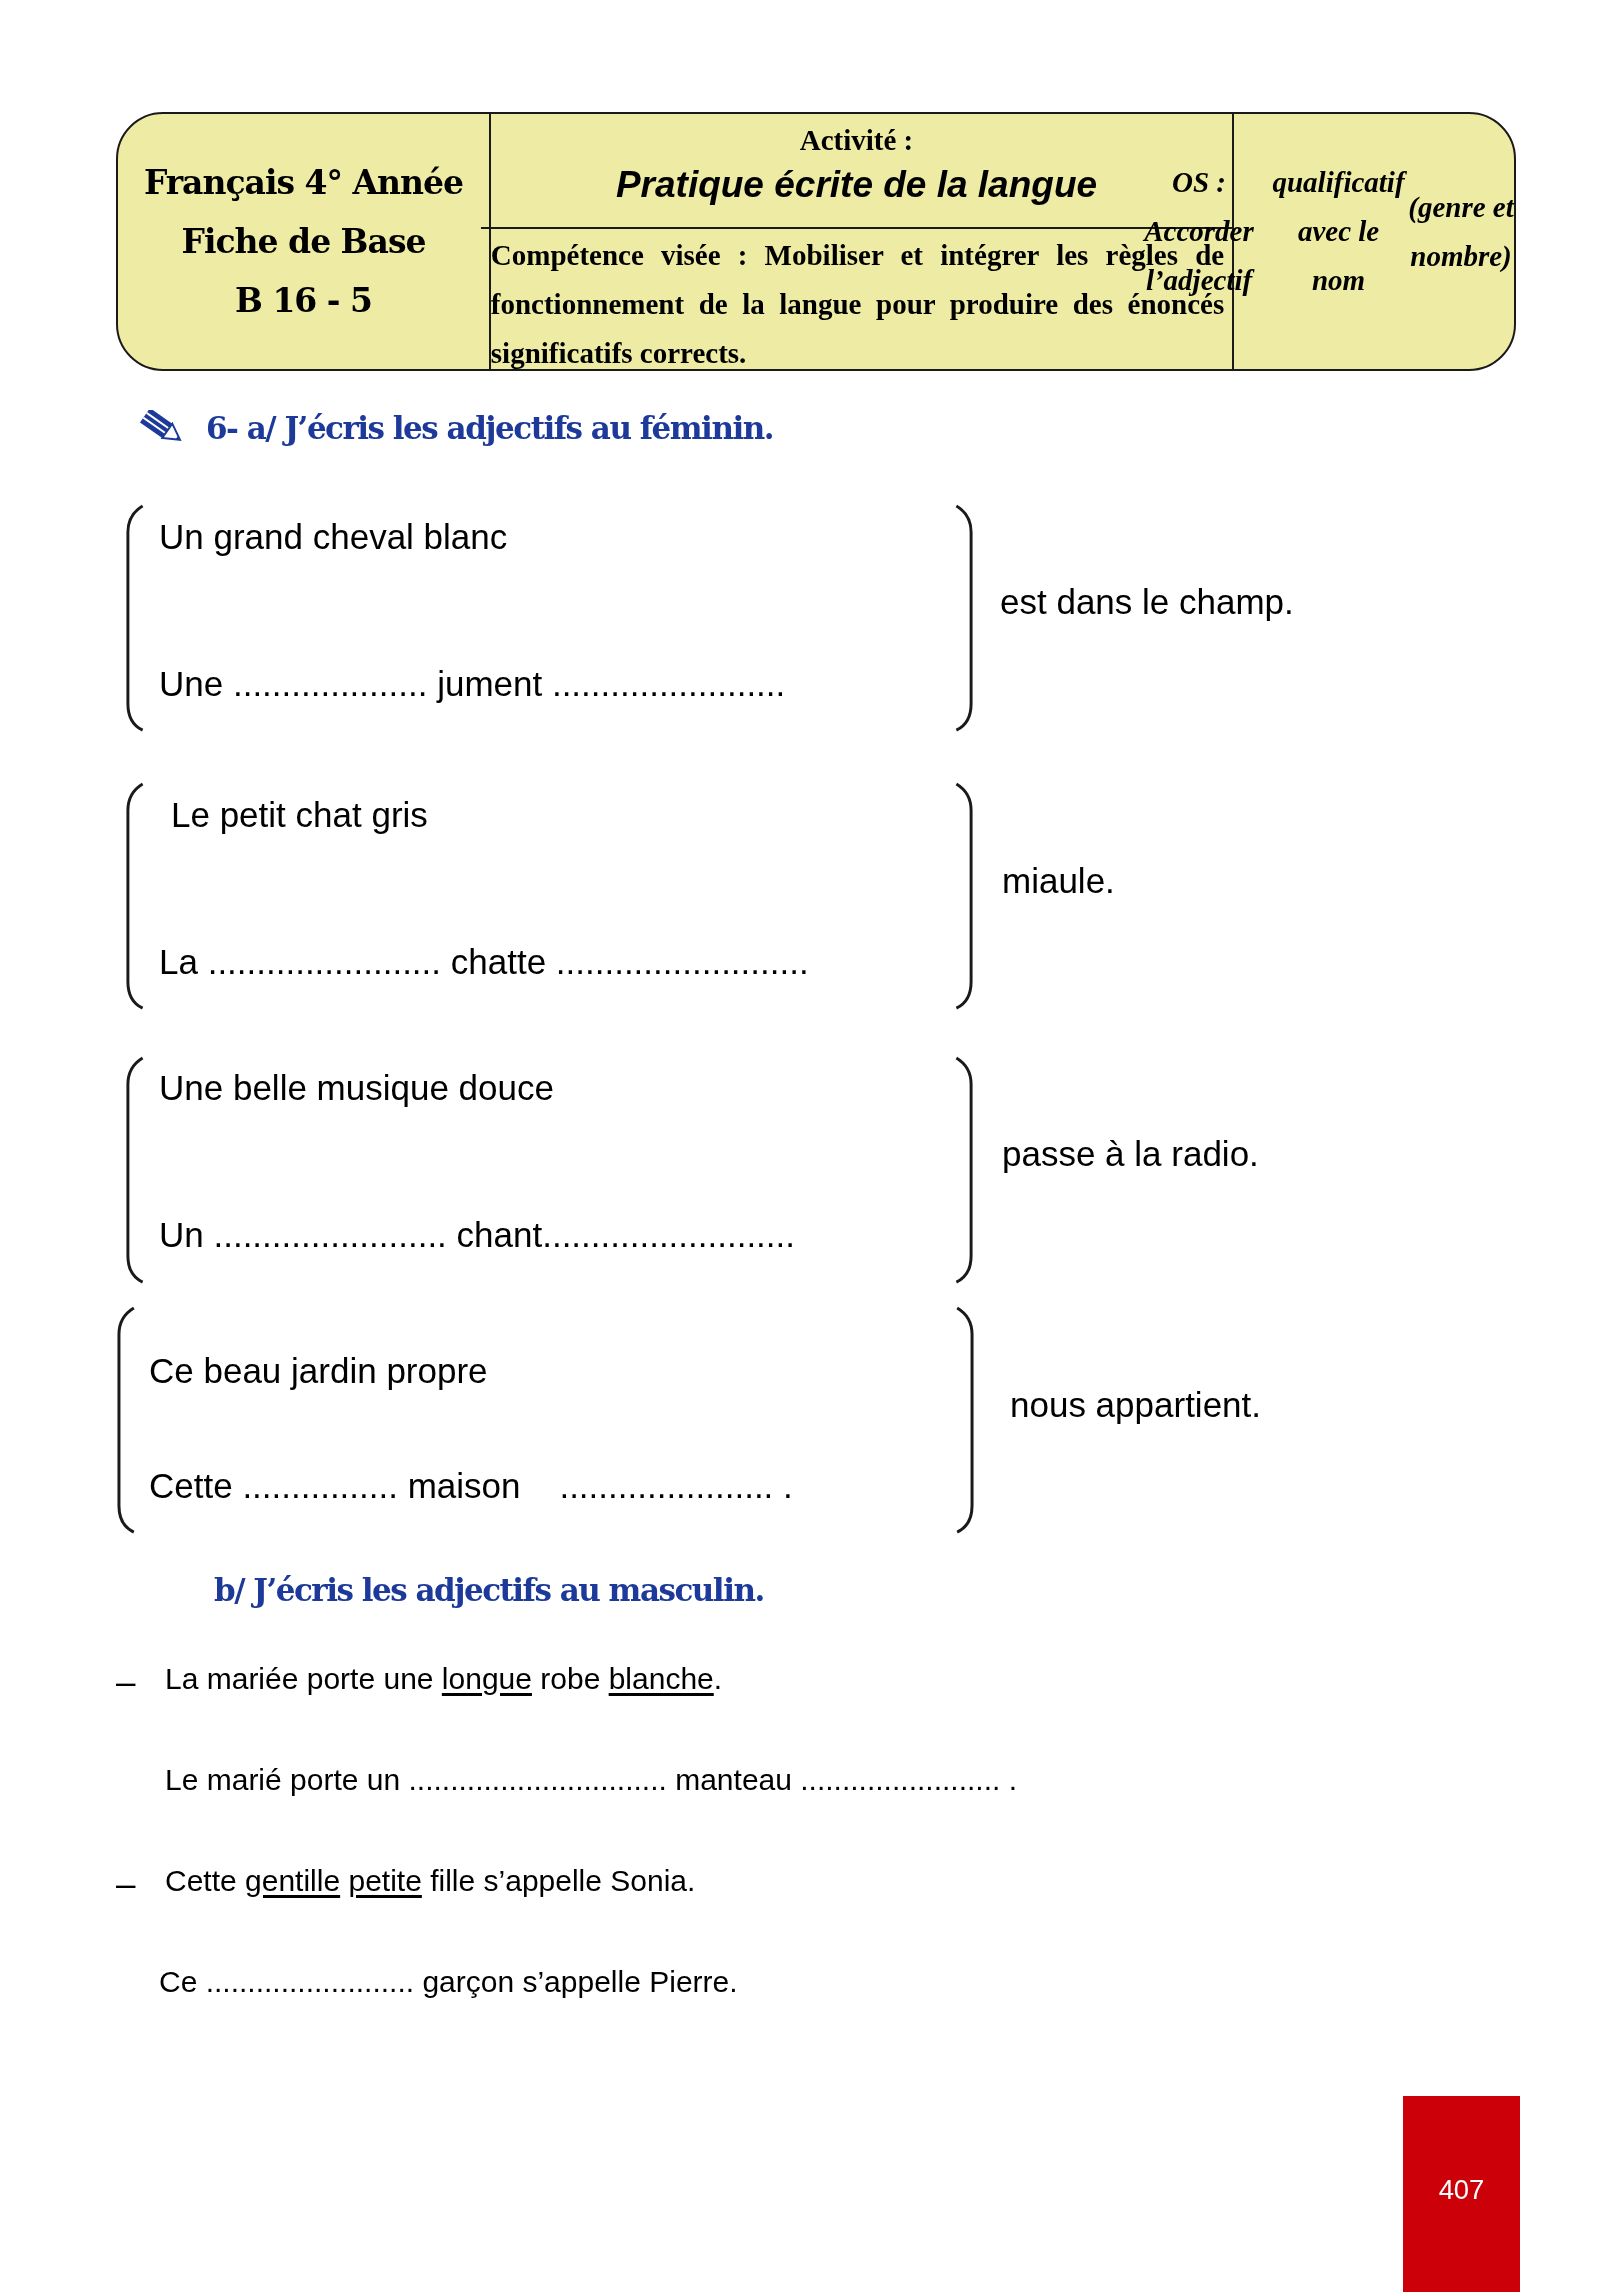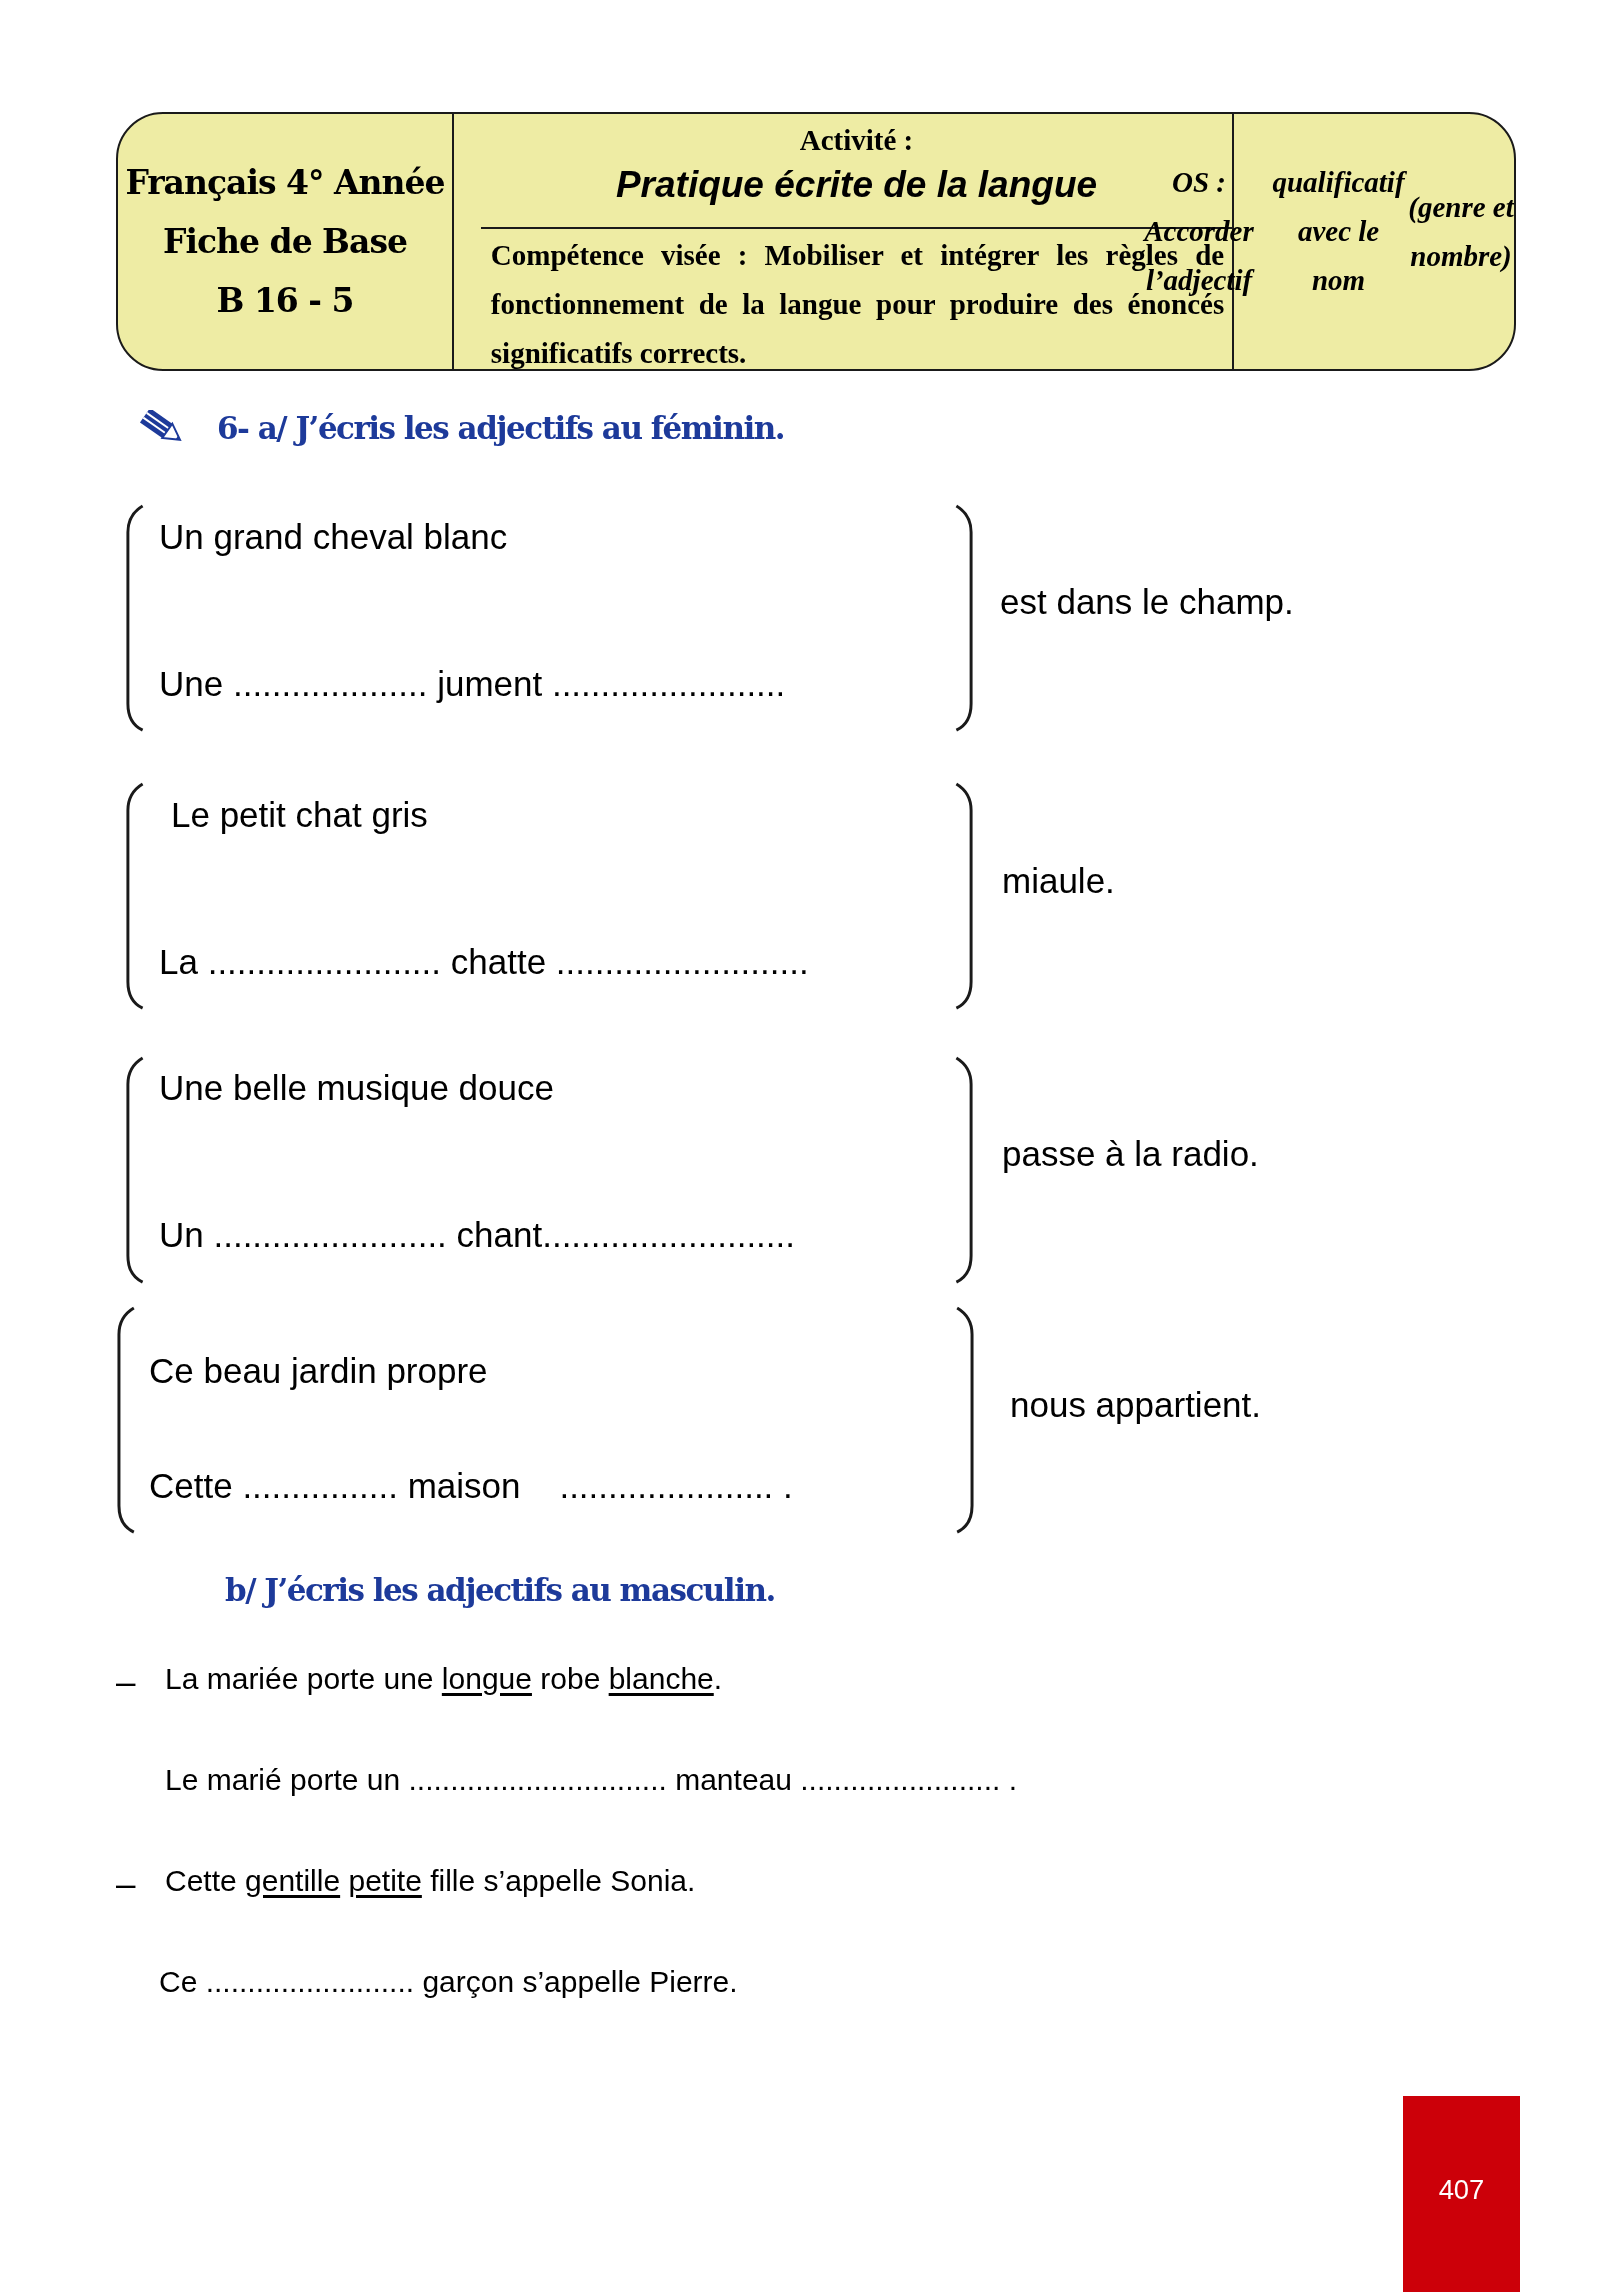--- a/index.html
+++ b/index.html
@@ -1,28 +1,28 @@
 <!DOCTYPE html>
 <html><head>
 <meta charset="utf-8">
 <style>
   html, body { margin:0; padding:0; background:#ffffff; }
   body { width:1620px; height:2293px; position:relative; overflow:hidden; font-family:"Liberation Sans", sans-serif; color:#000; }
 
   .header { position:absolute; left:116px; top:112px; width:1400px; height:259px; background:#eeeca4; border:2.9px solid #1a1a1a; border-radius:47px; box-sizing:border-box; overflow:hidden; }
-  .h-col1 { position:absolute; left:0; top:0; width:336px; height:100%; border-right:2.9px solid #1a1a1a; box-sizing:border-box; display:flex; flex-direction:column; align-items:center; justify-content:center; font-family:"DejaVu Serif", serif; font-weight:bold; font-size:33px; line-height:59px; letter-spacing:-1px; }
+  .h-col1 { position:absolute; left:0; top:0; width:373px; height:100%; border-right:2.9px solid #1a1a1a; box-sizing:border-box; display:flex; flex-direction:column; align-items:center; justify-content:center; font-family:"DejaVu Serif", serif; font-weight:bold; font-size:33px; line-height:59px; letter-spacing:-1px; }
   .h-col1 span { display:block; }
   .h-col2 { position:absolute; left:363px; top:0; width:753px; height:100%; border-right:2.9px solid #1a1a1a; box-sizing:border-box; }
   .h-col2-top { height:115px; border-bottom:2.9px solid #1a1a1a; box-sizing:border-box; text-align:center; }
   .h-activite { font-family:"Liberation Serif", serif; font-weight:bold; font-size:29px; padding-top:9.8px; line-height:33px; display:block; }
   .h-pratique { font-family:"Liberation Sans", sans-serif; font-weight:bold; font-style:italic; font-size:37px; line-height:55px; display:block; }
   .h-comp { font-family:"Liberation Serif", serif; font-weight:bold; font-size:29px; line-height:49px; padding:2px 7.8px 0 9.8px; text-align:justify; text-align-last:left; }
   .h-col3 { position:absolute; left:1011px; top:0; right:0; height:100%; display:flex; flex-direction:row; align-items:center; justify-content:space-between; font-family:"Liberation Serif", serif; font-weight:bold; font-style:italic; font-size:29px; line-height:49px; text-align:center; padding-bottom:19.6px; box-sizing:border-box; }
 
-  .section-title { position:absolute; font-family:"DejaVu Serif", serif; font-weight:bold; font-size:31px; color:#1d3a9a; letter-spacing:-1.5px;margin-left:11px; }
+  .section-title { position:absolute; font-family:"DejaVu Serif", serif; font-weight:bold; font-size:31px; color:#1d3a9a; letter-spacing:-1.5px; }
   .pencil { position:absolute; left:139px; top:410px; width:47px; height:35px; }
 
   .brace-box { position:absolute; width:853px; height:230px; }
   .brace-box svg { position:absolute; left:0; top:0; width:100%; height:100%; }
   .line1, .line2 { position:absolute; font-size:35px; white-space:pre; }
   .predicate { position:absolute; font-size:35px; white-space:pre; }
 
   .bullet-line { position:absolute; font-size:30px; white-space:pre; }
   .dash { position:absolute; font-size:35px; }
   .ul { text-decoration:underline; text-underline-offset:3.9px; }

